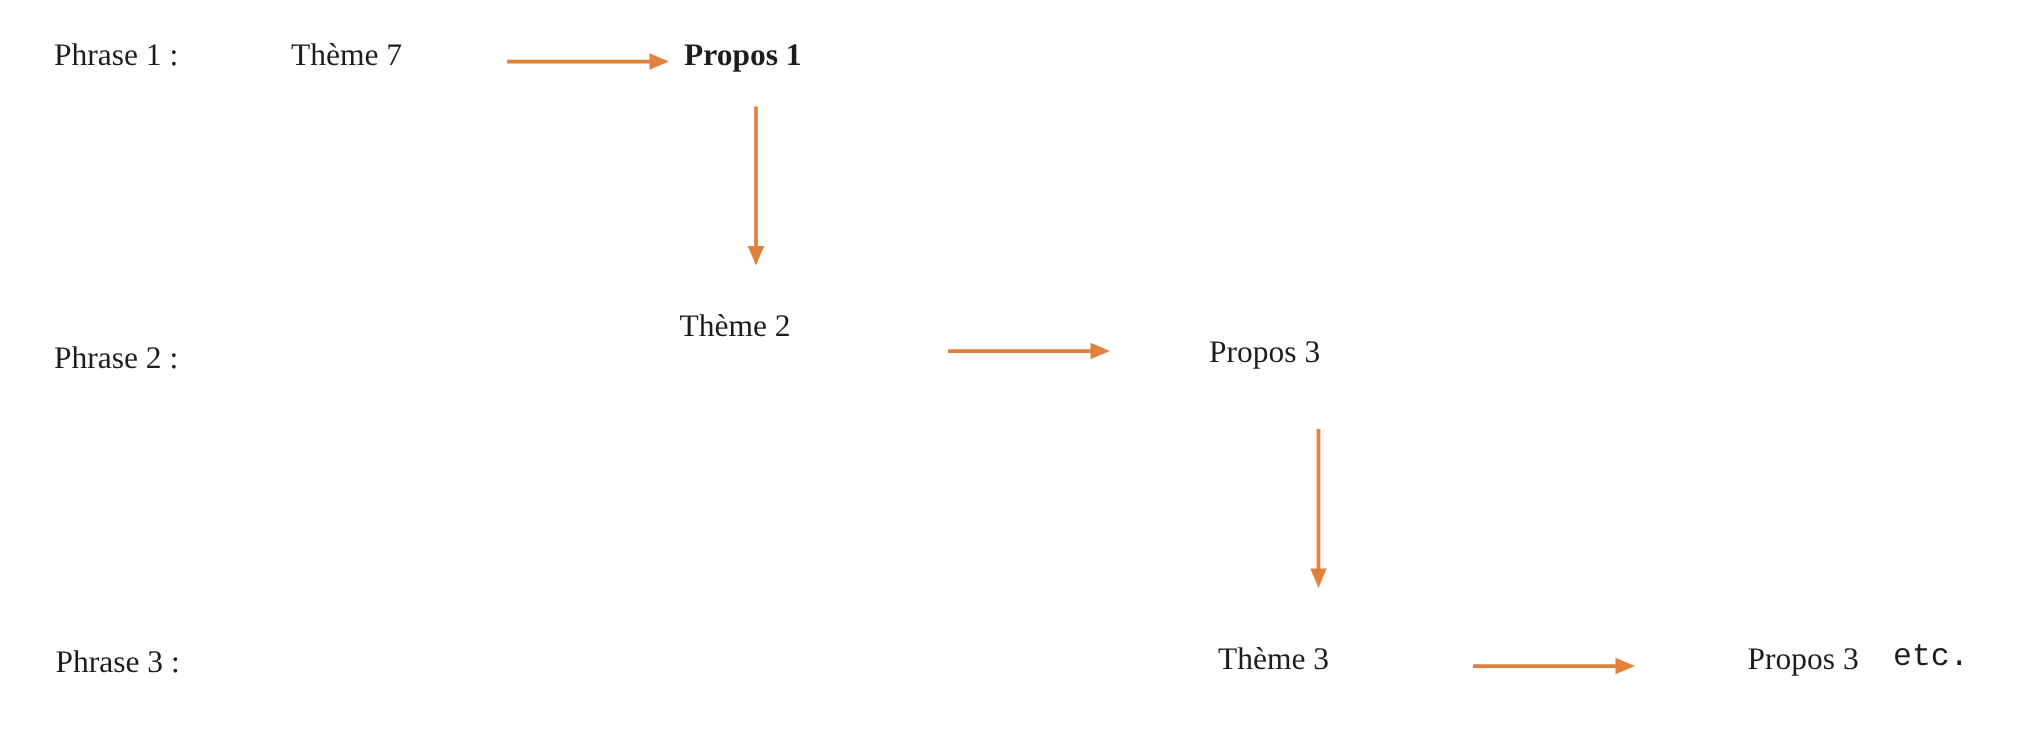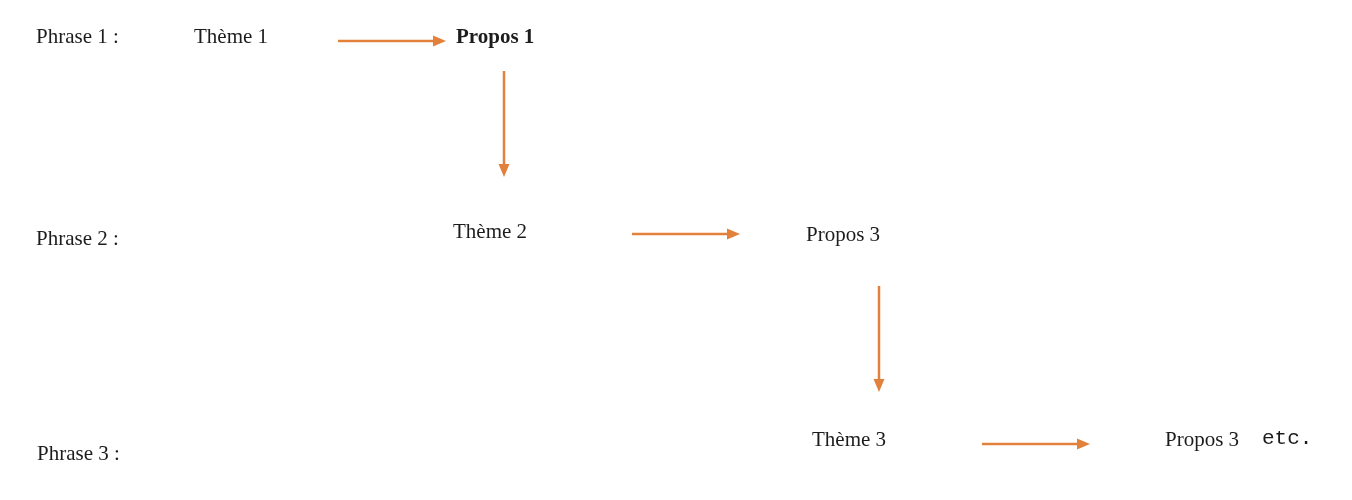--- a/index.html
+++ b/index.html
@@ -33,46 +33,46 @@
   .arrow polygon {
     fill: var(--color-arrow, #e2813c);
   }
 </style>
 </head>
 <body>
 
 <div class="canvas">
 
   <span class="label" style="left:36px; top:19px;">Phrase 1 :</span>
-  <span class="label" style="left:194px; top:19px;">Thème 1</span>
+  <span class="label" style="left:194px; top:19px;">Thème 7</span>
   <svg class="arrow" style="left:337px; top:34px;" width="110" height="14" viewBox="0 0 110 14">
     <line x1="1" y1="7" x2="97" y2="7"></line>
     <polygon points="96,1.5 109,7 96,12.5"></polygon>
   </svg>
   <span class="label" style="left:456px; top:19px;font-weight:bold;">Propos 1</span>
 
   <svg class="arrow" style="left:497px; top:70px;" width="14" height="108" viewBox="0 0 14 108">
     <line x1="7" y1="1" x2="7" y2="95"></line>
     <polygon points="1.5,94 12.5,94 7,107"></polygon>
   </svg>
 
   <span class="label" style="left:36px; top:221px;">Phrase 2 :</span>
-  <span class="label" style="left:453px; top:214px;">Thème 2</span>
+  <span class="label" style="left:453px; top:200px;">Thème 2</span>
   <svg class="arrow" style="left:631px; top:227px;" width="110" height="14" viewBox="0 0 110 14">
     <line x1="1" y1="7" x2="97" y2="7"></line>
     <polygon points="96,1.5 109,7 96,12.5"></polygon>
   </svg>
   <span class="label" style="left:806px; top:217px;">Propos 3</span>
 
   <svg class="arrow" style="left:872px; top:285px;" width="14" height="108" viewBox="0 0 14 108">
     <line x1="7" y1="1" x2="7" y2="95"></line>
     <polygon points="1.5,94 12.5,94 7,107"></polygon>
   </svg>
 
-  <span class="label" style="left:37px; top:424px;margin-top:12px;">Phrase 3 :</span>
+  <span class="label" style="left:37px; top:424px;">Phrase 3 :</span>
   <span class="label" style="left:812px; top:422px;">Thème 3</span>
   <svg class="arrow" style="left:981px; top:437px;" width="110" height="14" viewBox="0 0 110 14">
     <line x1="1" y1="7" x2="97" y2="7"></line>
     <polygon points="96,1.5 109,7 96,12.5"></polygon>
   </svg>
   <span class="label" style="left:1117px; top:422px;margin-left:48px;">Propos 3</span>
   <span class="label" style="left:1262px; top:422px;font-family:Liberation Mono, monospace;">etc.</span>
 
 </div>
 

